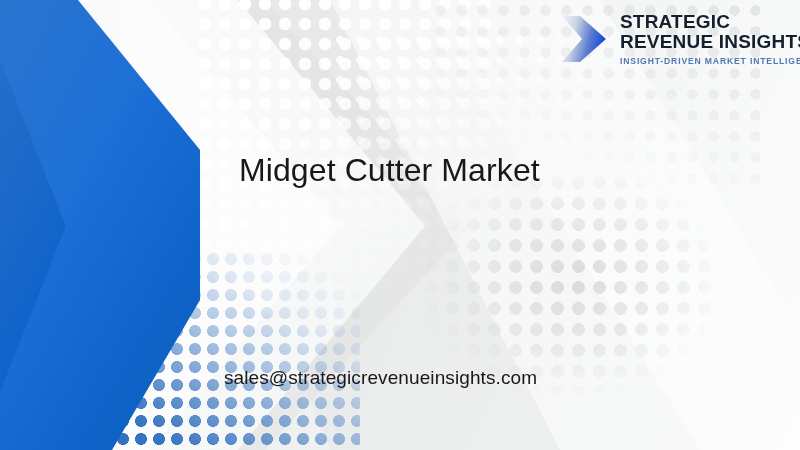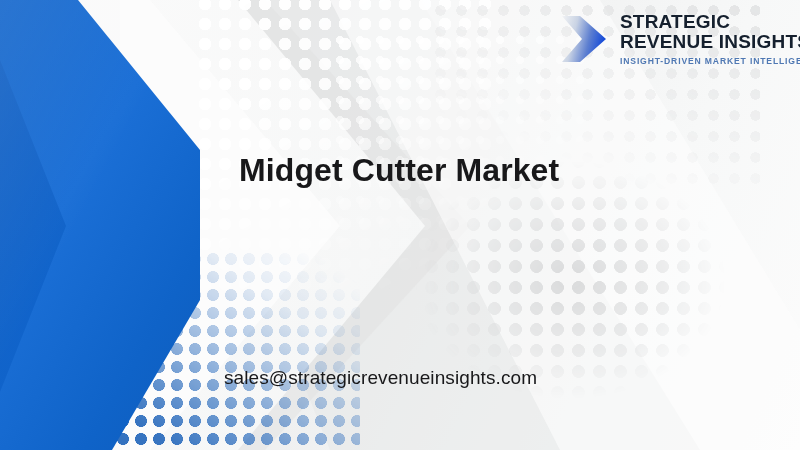--- a/index.html
+++ b/index.html
@@ -165,21 +165,21 @@
     color: #4f78b3;
     white-space: nowrap;
   }
 
   
   .headline {
     position: absolute;
     left: 239px;
     top: 152px;
     font-size: 32px;
-    font-weight: 700;
+    font-weight: 400;
     color: #18181a;
     letter-spacing: .1px;
     white-space: nowrap;
   }
   .contact-email {
     position: absolute;
     left: 224px;
     top: 367px;
     font-size: 19px;
     font-weight: 400;

